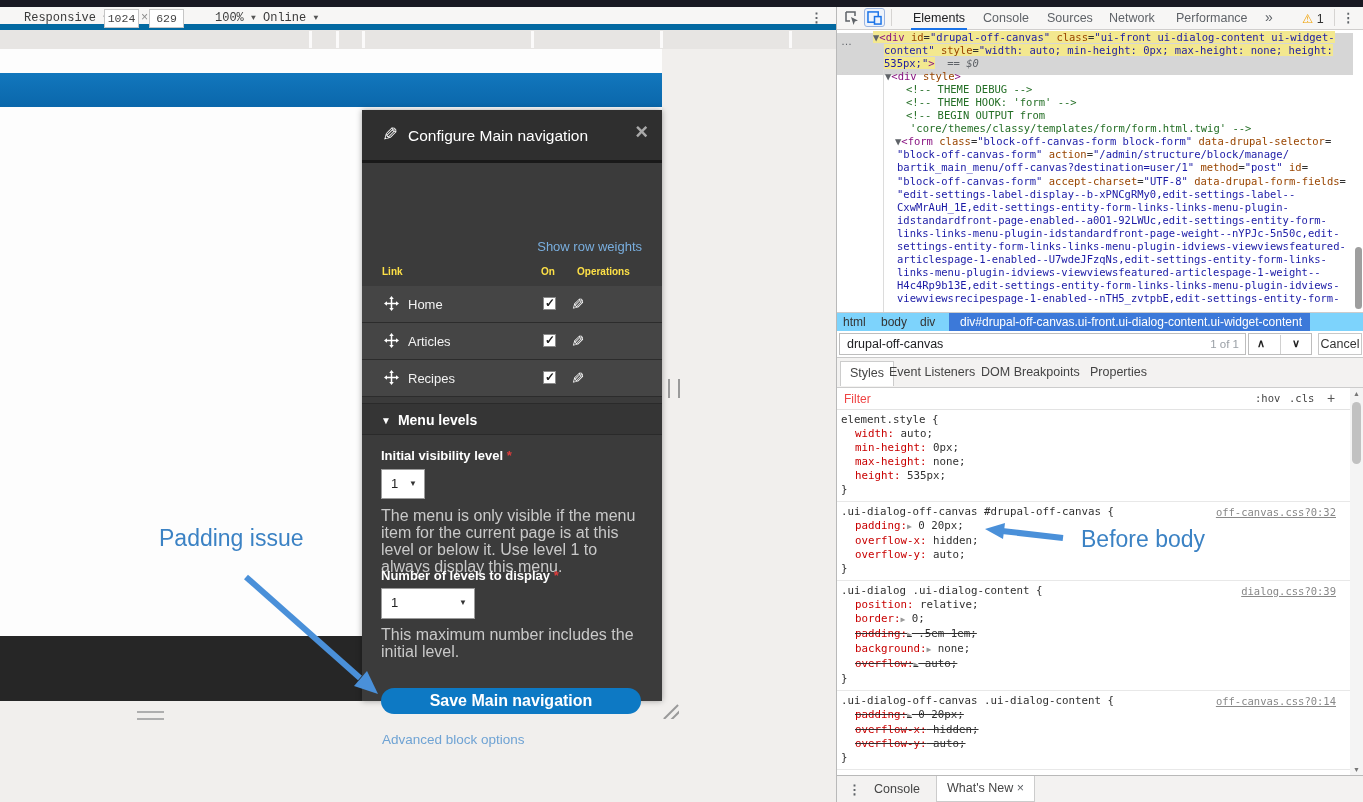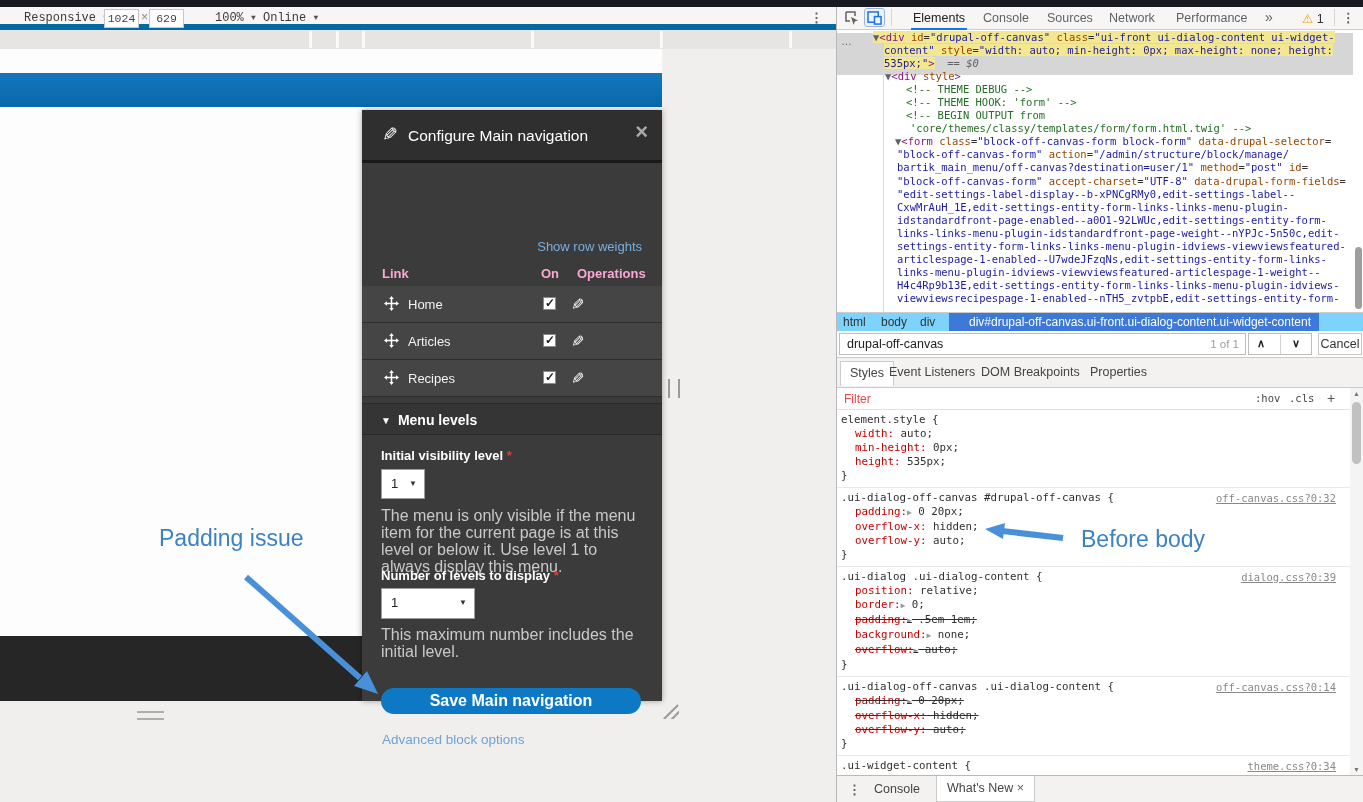--- a/index.html
+++ b/index.html
@@ -25,21 +25,21 @@
   .grip-corner i{position:absolute;background:#9a9a9a;width:20px;height:2px;transform:rotate(-45deg);}
   .annot{color:#3b82c4;font-size:23px;}
   
   .dialog{left:362px;top:110px;width:300px;height:591px;background:#3b3b3b;box-shadow:0 0 6px rgba(0,0,0,.35);}
   .dlg-header{position:absolute;left:0;top:0;width:100%;height:53px;background:#2f2f2f;border-bottom:3px solid #191919;box-sizing:border-box;}
   .dlg-title{position:absolute;left:46px;top:17px;color:#fff;font-size:15.5px;}
   .dlg-pencil{position:absolute;left:20px;top:13px;color:#fff;font-size:19px;transform:scaleX(-1);}
   .dlg-close{position:absolute;right:14px;top:11px;color:#a9a9a9;font-size:22px;font-weight:bold;line-height:22px;}
   .dlg-body{position:absolute;left:0;top:53px;width:100%;height:538px;}
   .srw{position:absolute;right:20px;top:76px;color:#79aede;font-size:13px;}
-  .thead{position:absolute;left:0;top:98px;width:100%;height:25px;border-bottom:1px solid #2c2c2c;color:#f9a8d4;font-size:13px;font-weight:bold;}
+  .thead{position:absolute;left:0;top:98px;width:100%;height:25px;border-bottom:1px solid #2c2c2c;color:#fde047;font-size:10px;font-weight:bold;}
   .trow{position:absolute;left:0;width:100%;height:37px;background:#454545;border-bottom:1px solid #2c2c2c;box-sizing:border-box;}
   .trow .lbl{position:absolute;left:46px;top:11px;color:#f2f2f2;font-size:13px;}
   .moveicon{position:absolute;left:22px;top:10px;}
   .chk{position:absolute;left:181px;top:11px;width:13px;height:13px;background:#fff;border:1px solid #8a8a8a;box-sizing:border-box;}
   .chk span{position:absolute;left:1px;top:-2px;color:#222;font-size:12px;font-weight:bold;}
   .rowpencil{position:absolute;left:209px;top:9px;color:#fff;font-size:16px;transform:scaleX(-1);}
   .sect{position:absolute;left:0;top:240px;width:100%;height:32px;background:#353535;border-top:1px solid #2a2a2a;border-bottom:1px solid #2a2a2a;box-sizing:border-box;color:#fff;font-weight:bold;font-size:14px;}
   .sect .tri{font-size:10px;vertical-align:1px;margin-right:7px;}
   .flabel{position:absolute;left:19px;color:#fff;font-size:13px;font-weight:bold;}
   .req{color:#e03c3c;}
@@ -58,21 +58,21 @@
   .code{position:absolute;left:0;top:24px;width:516px;height:281px;overflow:hidden;font-family:"DejaVu Sans Mono",monospace;font-size:10.5px;line-height:13.05px;white-space:pre;}
   .selrowbg{position:absolute;left:0;top:26px;width:516px;height:42px;background:#d6d6d6;}
   .cg{color:#5f6368;} .ct{color:#881280;} .ca{color:#994500;} .cv{color:#1a1aa6;} .cc{color:#236e25;} .cp{color:#303030;}
   .cm{color:#5f6368;font-style:italic;}
   .hl{background:#f3e88f;}
   .gutter-dots{position:absolute;left:4px;top:28px;color:#5f6368;font-size:11px;letter-spacing:1px;}
   .indent-guide{position:absolute;left:46px;top:63px;width:1px;height:242px;background:#dcdcdc;}
   .el-scroll{position:absolute;left:518px;top:240px;width:7px;height:62px;background:#9e9e9e;border-radius:4px;}
   .crumbbar{position:absolute;left:0;top:305px;width:100%;height:19px;background:#7dd3fc;border-top:1px solid #ccc;box-sizing:border-box;font-size:12px;color:#333;}
   .crumb{position:absolute;top:2px;}
-  .crumbchip{position:absolute;left:112px;top:0px;height:19px;background:#3c79d9;color:#fff;padding:2px 8px 0 20px;box-sizing:border-box;font-size:12px;}
+  .crumbchip{position:absolute;left:112px;top:0px;height:19px;background:#3c79d9;color:#fff;padding:2px 8px 0 11px;box-sizing:border-box;font-size:12px;}
   .searchrow{position:absolute;left:0;top:324px;width:100%;height:27px;background:#fff;border-bottom:1px solid #c9c9c9;box-sizing:border-box;}
   .searchbox{position:absolute;left:2px;top:2px;width:407px;height:22px;border:1px solid #bdbdbd;background:#fff;box-sizing:border-box;font-size:12.5px;color:#202124;}
   .searchbox .q{position:absolute;left:7px;top:3px;}
   .searchbox .cnt{position:absolute;right:6px;top:4px;color:#9aa0a6;font-size:11.5px;}
   .udbox{position:absolute;left:411px;top:2px;width:64px;height:22px;border:1px solid #bdbdbd;box-sizing:border-box;background:#fff;}
   .udbox .u{position:absolute;left:8px;top:3px;font-size:11px;color:#222;font-weight:bold;}
   .udbox .d{position:absolute;right:11px;top:3px;font-size:11px;color:#222;font-weight:bold;}
   .udbox i{position:absolute;left:31px;top:1px;width:1px;height:19px;background:#d0d0d0;}
   .cancelbtn{position:absolute;left:481px;top:2px;width:44px;height:22px;border:1px solid #c8c8c8;background:#fff;box-sizing:border-box;text-align:center;font-size:12.5px;color:#333;line-height:20px;}
   .sidetabs{position:absolute;left:0;top:351px;width:100%;height:30px;background:#f3f2f1;border-bottom:1px solid #ccc;box-sizing:border-box;font-size:12.5px;color:#444;}
@@ -277,20 +277,21 @@
       <span style="position:absolute;left:418px;top:4px;color:#444;font-family:'DejaVu Sans Mono',monospace;font-size:10.5px;">:hov</span>
       <span style="position:absolute;left:452px;top:4px;color:#444;font-family:'DejaVu Sans Mono',monospace;font-size:10.5px;">.cls</span>
       <span style="position:absolute;left:490px;top:2px;color:#555;font-size:14px;">+</span>
     </div>
 
     <div class="rules" id="style-rules">
         <div class="rule">
           <div><span>element.style {</span></div>
           <div class="pline"><span><span class="pname">width:</span><span> auto;</span></span></div>
           <div class="pline"><span><span class="pname">min-height:</span><span> 0px;</span></span></div>
+          <div class="pline"><span><span class="pname">max-height:</span><span> none;</span></span></div>
           <div class="pline"><span><span class="pname">height:</span><span> 535px;</span></span></div>
           <div>}</div>
         </div>
         <div class="rule">
           <div><span>.ui-dialog-off-canvas #drupal-off-canvas {</span><a class="csslink">off-canvas.css?0:32</a></div>
           <div class="pline"><span><span class="pname">padding:</span><span class="exp">▶</span><span> 0 20px;</span></span></div>
           <div class="pline"><span><span class="pname">overflow-x:</span><span> hidden;</span></span></div>
           <div class="pline"><span><span class="pname">overflow-y:</span><span> auto;</span></span></div>
           <div>}</div>
         </div>

